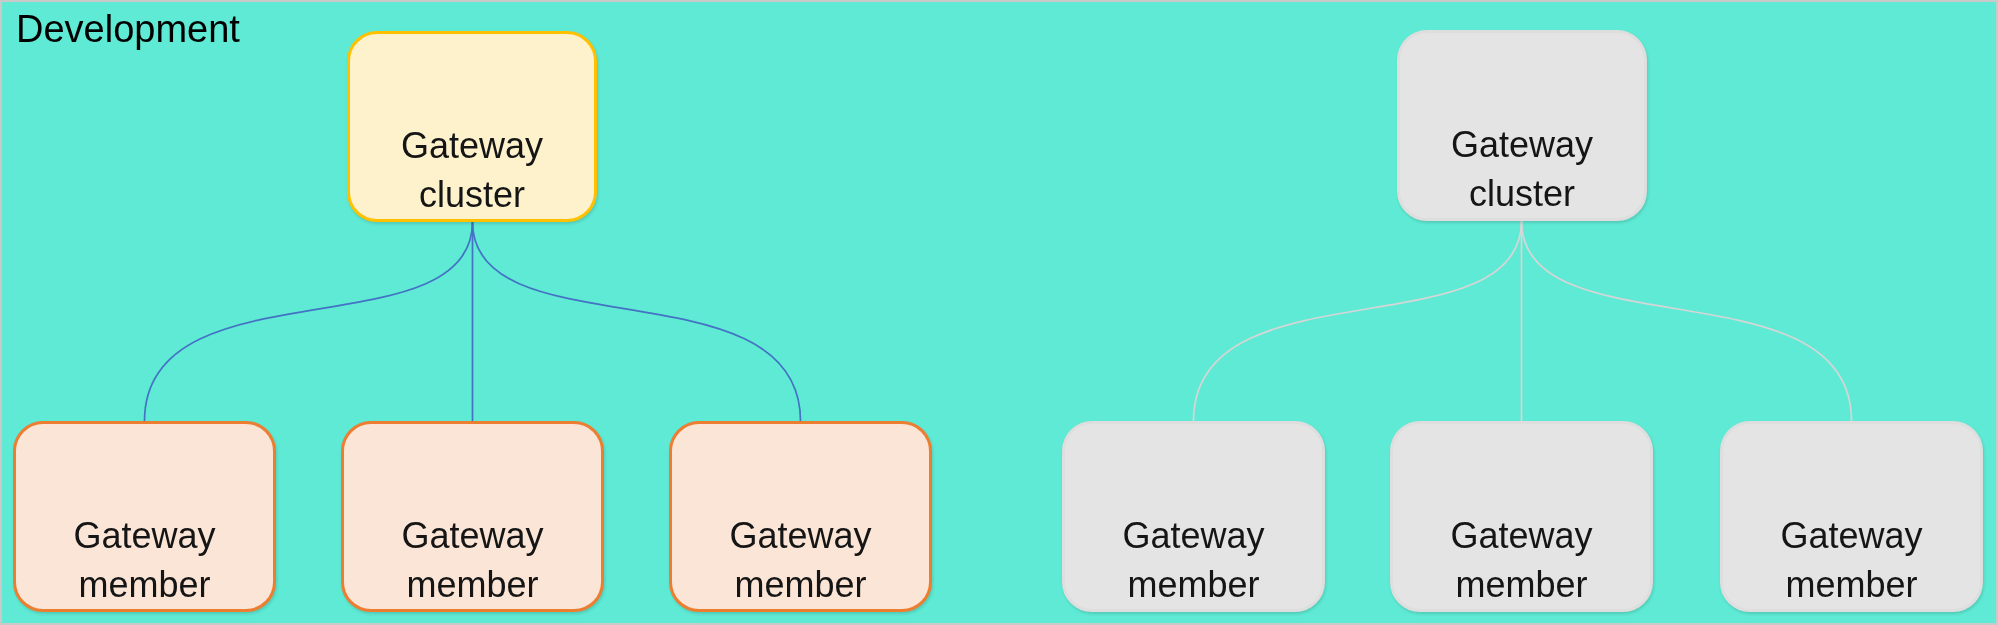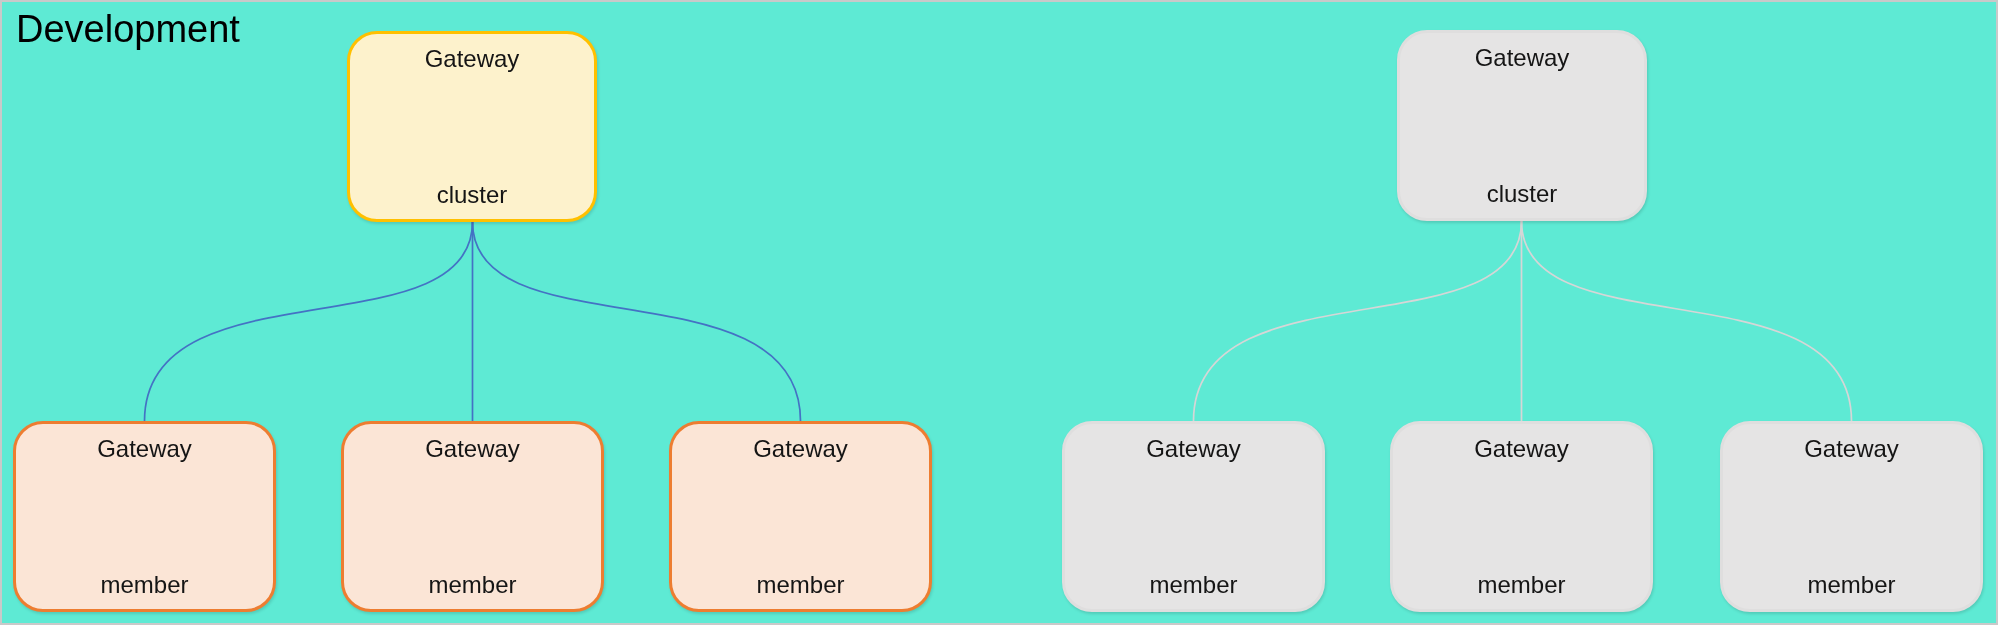--- a/index.html
+++ b/index.html
@@ -20,23 +20,23 @@
   }
   .title-dev{left:14px;top:6px;}
   .title-biz{left:1056px;top:6px;}
   .node{
     position:absolute;
     box-sizing:border-box;
     border-radius:30px;
     display:flex;
     flex-direction:column;
     align-items:center;
-    justify-content:space-between;
+    justify-content:flex-end;
     text-align:center;
-    font-size:24px;
+    font-size:36px;
     line-height:49px;
     color:#151515;
     border:3px solid transparent;
     box-shadow:1px 2px 3px rgba(0,0,0,0.13);
   }
   .node span{display:block;}
   
   .cluster-left {left:345px; top:29px; width:250px; height:191px;}
   .cluster-right{left:1395px;top:28px; width:250px; height:191px;}
   .member{top:419px;width:263px;height:191px;}

